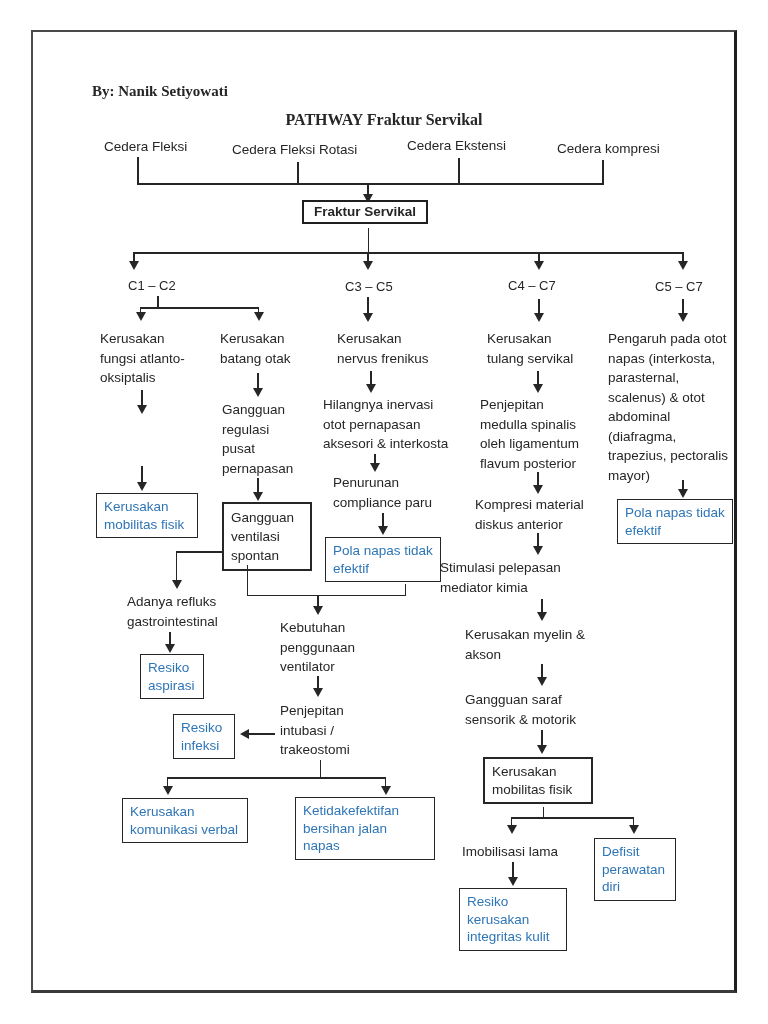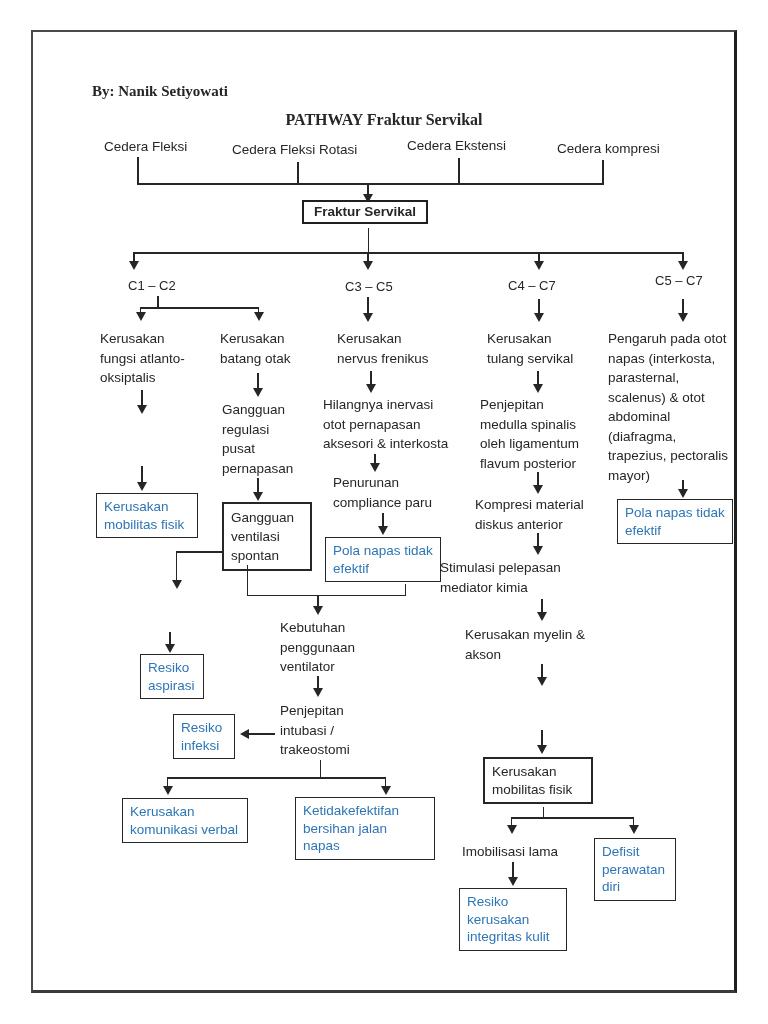--- a/index.html
+++ b/index.html
@@ -56,21 +56,21 @@
   <div class="vline" style="left:367.5px;top:228px;height:25px"></div>
   <div class="hline" style="left:134px;top:252px;width:550px"></div>
   <div class="arrow-down" style="left:134px;top:252px;height:9px"></div>
   <div class="arrow-down" style="left:368px;top:252px;height:9px"></div>
   <div class="arrow-down" style="left:539px;top:252px;height:9px"></div>
   <div class="arrow-down" style="left:683px;top:252px;height:9px"></div>
 
   <div class="seg" style="left:128px;top:278px">C1 – C2</div>
   <div class="seg" style="left:345px;top:279px">C3 – C5</div>
   <div class="seg" style="left:508px;top:278px">C4 – C7</div>
-  <div class="seg" style="left:655px;top:273px">C5 – C7</div>
+  <div class="seg" style="left:655px;top:279px">C5 – C7</div>
 
   <div class="vline" style="left:157px;top:296px;height:12px"></div>
   <div class="hline" style="left:140px;top:307px;width:119px"></div>
   <div class="arrow-down" style="left:140.5px;top:307px;height:5px"></div>
   <div class="arrow-down" style="left:258.5px;top:307px;height:5px"></div>
 
   <div class="arrow-down" style="left:368px;top:297px;height:16px"></div>
   <div class="arrow-down" style="left:539px;top:299px;height:14px"></div>
   <div class="arrow-down" style="left:683px;top:299px;height:14px"></div>
 
@@ -117,20 +117,22 @@
   <div class="arrow-down" style="left:538px;top:472px;height:13px"></div>
   <div class="node" style="left:475px;top:495px">Kompresi material
 diskus anterior</div>
   <div class="arrow-down" style="left:538px;top:533px;height:13px"></div>
   <div class="node" style="left:440px;top:558px">Stimulasi pelepasan
 mediator kimia</div>
   <div class="arrow-down" style="left:542px;top:599px;height:13px"></div>
   <div class="node" style="left:465px;top:625px">Kerusakan myelin &amp;
 akson</div>
   <div class="arrow-down" style="left:542px;top:664px;height:13px"></div>
+  <div class="node" style="left:465px;top:690px">Gangguan saraf
+sensorik &amp; motorik</div>
   <div class="arrow-down" style="left:542px;top:730px;height:15px"></div>
   <div class="bx heavy" style="left:483px;top:757px;width:92px">Kerusakan
 mobilitas fisik</div>
 
   <div class="vline" style="left:542.5px;top:807px;height:11px"></div>
   <div class="hline" style="left:511px;top:817px;width:123px"></div>
   <div class="arrow-down" style="left:511.5px;top:817px;height:8px"></div>
   <div class="arrow-down" style="left:633.5px;top:817px;height:8px"></div>
   <div class="node" style="left:462px;top:842px">Imobilisasi lama</div>
   <div class="arrow-down" style="left:513px;top:862px;height:15px"></div>
@@ -148,20 +150,22 @@
 abdominal
 (diafragma,
 trapezius, pectoralis
 mayor)</div>
   <div class="arrow-down" style="left:683px;top:480px;height:9px"></div>
   <div class="bx blue" style="left:617px;top:499px;width:100px">Pola napas tidak
 efektif</div>
 
   <div class="hline" style="left:177px;top:551px;width:45px"></div>
   <div class="arrow-down" style="left:176.5px;top:551px;height:29px"></div>
+  <div class="node" style="left:127px;top:592px">Adanya refluks
+gastrointestinal</div>
   <div class="arrow-down" style="left:170px;top:632px;height:12px"></div>
   <div class="bx blue" style="left:140px;top:654px;width:48px">Resiko
 aspirasi</div>
 
   <div class="vline" style="left:246.5px;top:565px;height:31px"></div>
   <div class="vline" style="left:404.5px;top:584px;height:12px"></div>
   <div class="hline" style="left:246.5px;top:594.5px;width:159px"></div>
   <div class="arrow-down" style="left:318px;top:595px;height:11px"></div>
   <div class="node" style="left:280px;top:618px">Kebutuhan
 penggunaan

